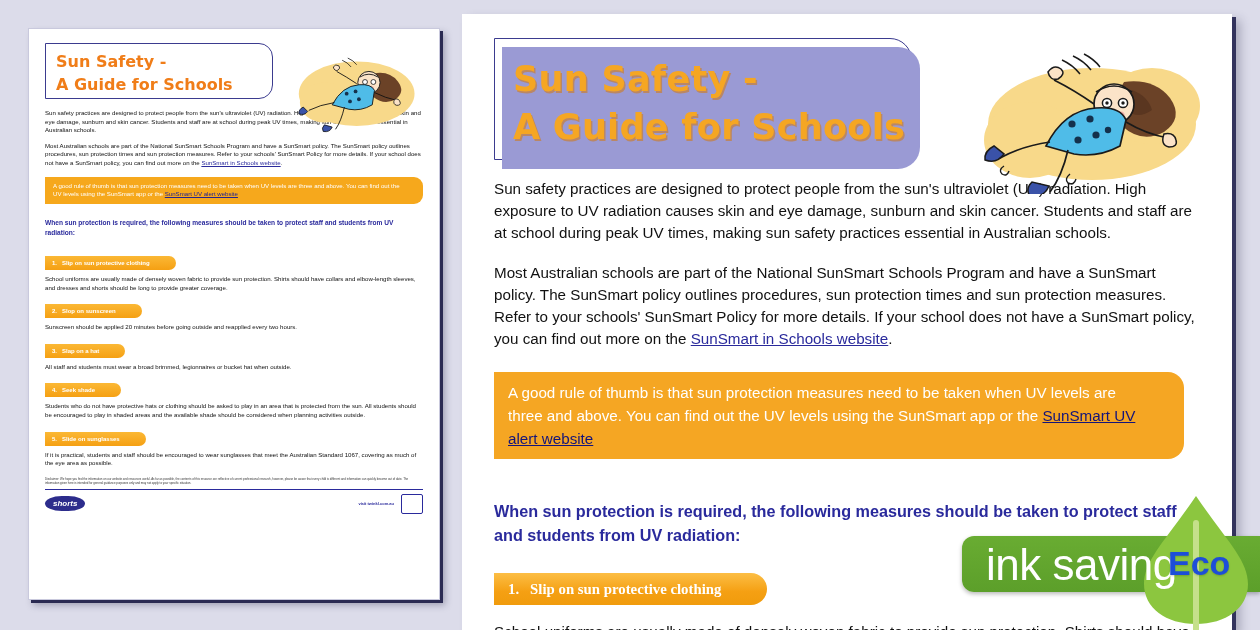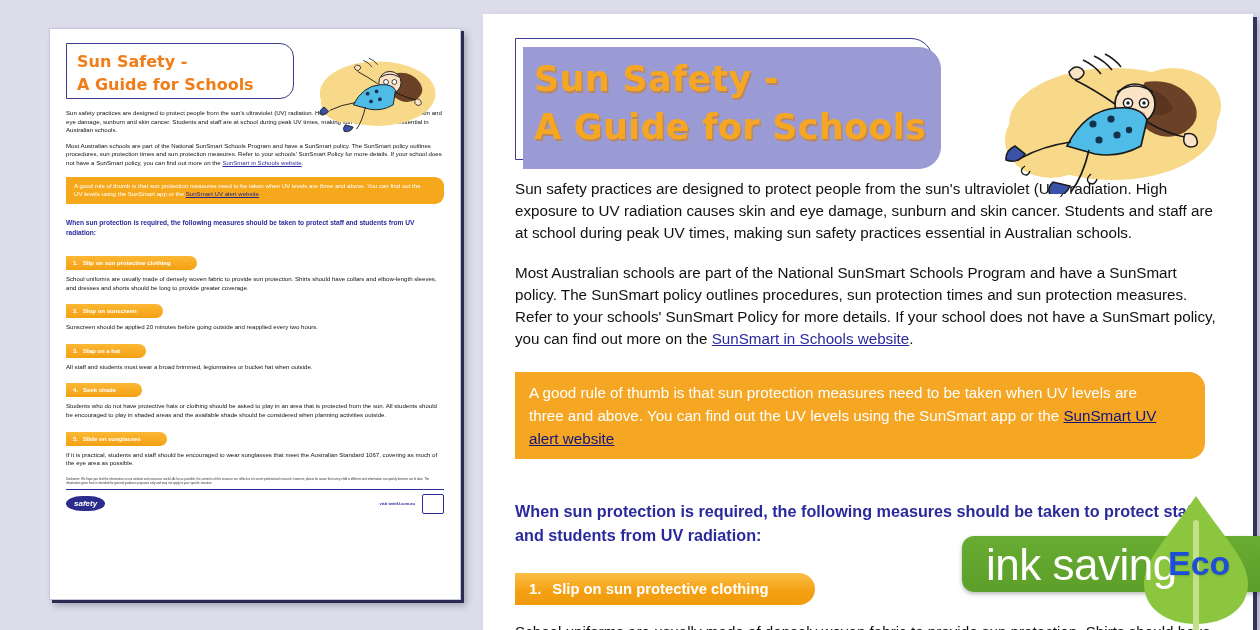--- a/index.html
+++ b/index.html
@@ -5,21 +5,21 @@
   * { box-sizing: border-box; margin: 0; padding: 0; }
   html, body {
     width: 1260px; height: 630px;
     overflow: hidden;
     background: #dcdcea;
     font-family: "Liberation Sans", sans-serif;
   }
   #stage { position: relative; width: 1260px; height: 630px; background: #dcdcea; }
 
   
-  .sheet { position: absolute; background: #ffffff; margin-left: 21px; }
+  .sheet { position: absolute; background: #ffffff; }
 
   
   #thumb-page {
     left: 28px; top: 28px; width: 412px; height: 572px;
     box-shadow: 3px 3px 0 0 #2b2b52, 5px 5px 7px rgba(40,40,70,.35);
     border: 1px solid #c9c9dd;
     padding: 14px 16px 10px 16px;
     overflow: hidden;
   }
   .t-titlebox {
@@ -147,20 +147,21 @@
     color:#2a2a9c; font-weight:bold; font-size:16.2px; line-height:24px;
     margin-top: 40px;
   }
   .m-step {
     position:relative; display:inline-block;
     background: linear-gradient(180deg,#fcbe45 0%, #f5a013 58%, #f09b0c 100%);
     color:#fff; font-weight:bold; font-size:14.8px; line-height:26px;
     padding: 3px 46px 3px 14px;
     border-radius: 0 16px 16px 0;
     margin-top: 26px;
+    font-family: Liberation Serif, serif;
   }
   .m-step::after {
     content:""; position:absolute; left:8px; top:9px; right:-8px; bottom:-8px;
     background:#fbd793; border-radius:0 16px 16px 0; z-index:-1;
   }
   .m-step .num { margin-right:11px; }
   .m-body { font-size:15.2px; line-height:22px; color:#111; margin-top:16px; }
 
   
   #eco-badge {
@@ -243,21 +244,21 @@
 
     <div class="t-step"><span class="num">4.</span><span>Seek shade</span></div>
     <div class="t-body">Students who do not have protective hats or clothing should be asked to play in an area that is protected from the sun. All students should be encouraged to play in shaded areas and the available shade should be considered when planning activities outside.</div>
 
     <div class="t-step"><span class="num">5.</span><span>Slide on sunglasses</span></div>
     <div class="t-body">If it is practical, students and staff should be encouraged to wear sunglasses that meet the Australian Standard 1067, covering as much of the eye area as possible.</div>
 
     <div class="t-disclaimer">Disclaimer: We hope you find the information on our website and resources useful. As far as possible, the contents of this resource are reflective of current professional research, however, please be aware that every child is different and information can quickly become out of date. The information given here is intended for general guidance purposes only and may not apply to your specific situation.</div>
     <div class="t-rule"></div>
     <div class="t-footer">
-      <div class="t-logo">safety</div>
+      <div class="t-logo">shorts</div>
       <div style="display:flex;align-items:center;gap:7px;">
         <div class="t-visit">visit twinkl.com.au</div>
         <div class="t-badge"></div>
       </div>
     </div>
   </div>
 
   <div class="sheet" id="main-page">
 
     <div class="m-titlebox">

